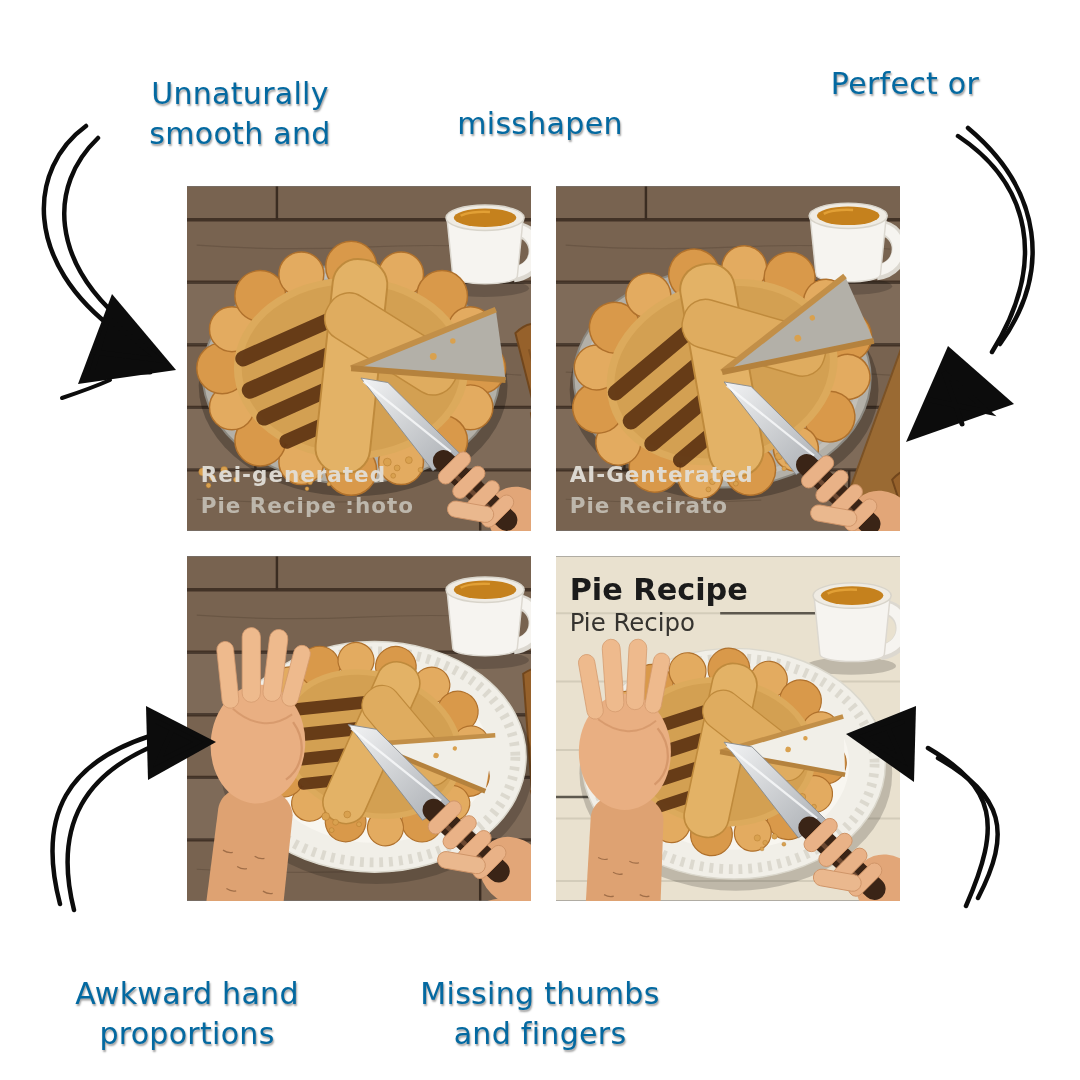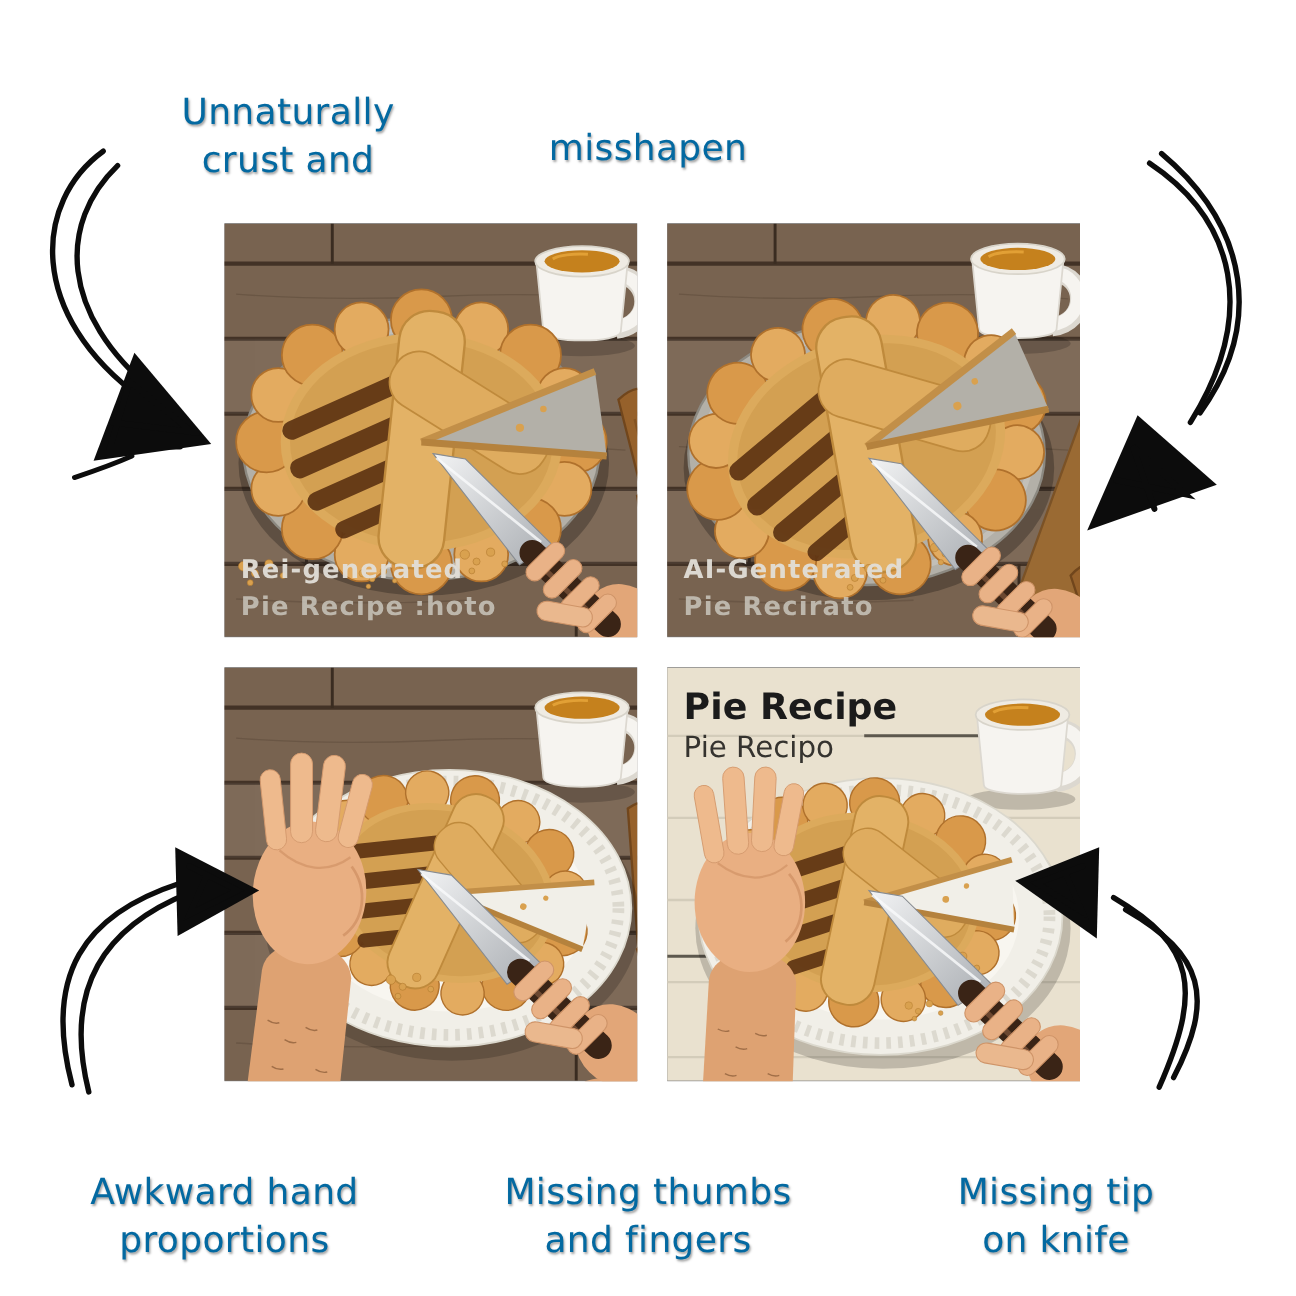--- a/index.html
+++ b/index.html
@@ -200,40 +200,36 @@
             </g>
         </g>
         <path d="M-38,64 C-12,84 16,86 40,66" stroke="#cd8d60" stroke-width="2.5" fill="none" opacity=".6"></path>
         <path d="M42,76 C62,100 60,134 38,152" stroke="#c9885c" stroke-width="3" fill="none" opacity=".6"></path>
       </g>
     </defs>
   </svg>
 
   <div class="callout" style="left:90px;top:38px;width:300px;">
     <span>Unnaturally</span><br>
-    <span>crust and</span><br>
+    <span>smooth and</span><br>
   </div>
   <div class="callout" style="left:400px;top:28px;width:280px;">
     <br>
     <span>misshapen</span>
   </div>
   <div class="callout" style="left:745px;top:28px;width:320px;">
-    <br>
+    <span>Perfect or</span><br>
   </div>
   <div class="callout" style="left:400px;top:938px;width:280px;">
     <span>Missing thumbs</span><br>
     <span>and fingers</span>
   </div>
   <div class="callout" style="left:47px;top:938px;width:280px;">
     <span>Awkward hand</span><br>
     <span>proportions</span>
-  </div>
-  <div class="callout" style="left:750px;top:938px;width:260px;">
-    <span>Missing tip</span><br>
-    <span>on knife</span>
   </div>
 
   <div class="grid">
 
     <svg class="panel" viewBox="0 0 352 352">
       <use href="#wood"></use>
       <use href="#mug" transform="translate(258,6)"></use>
       <use href="#utensil" transform="translate(336,150) rotate(-18)"></use>
       <use href="#utensil" transform="translate(352,232) rotate(-14) scale(1.1)"></use>
       <use href="#tin" transform="translate(168,192)"></use>

